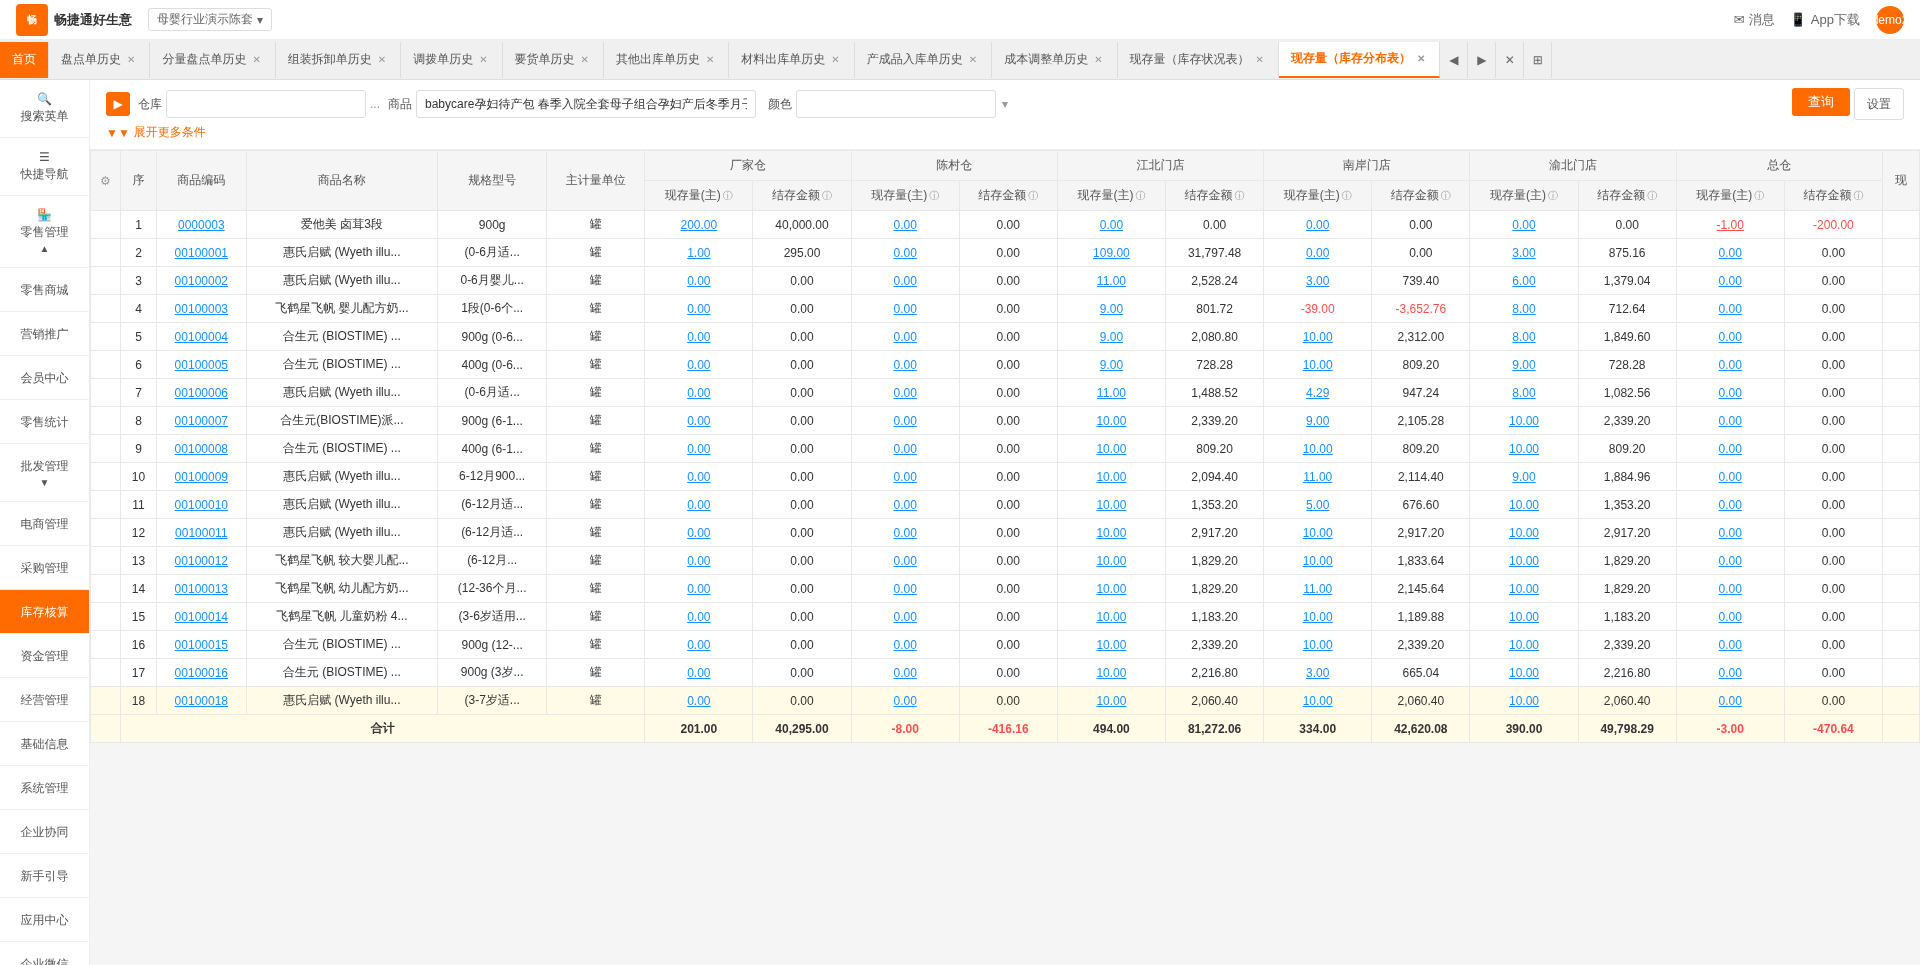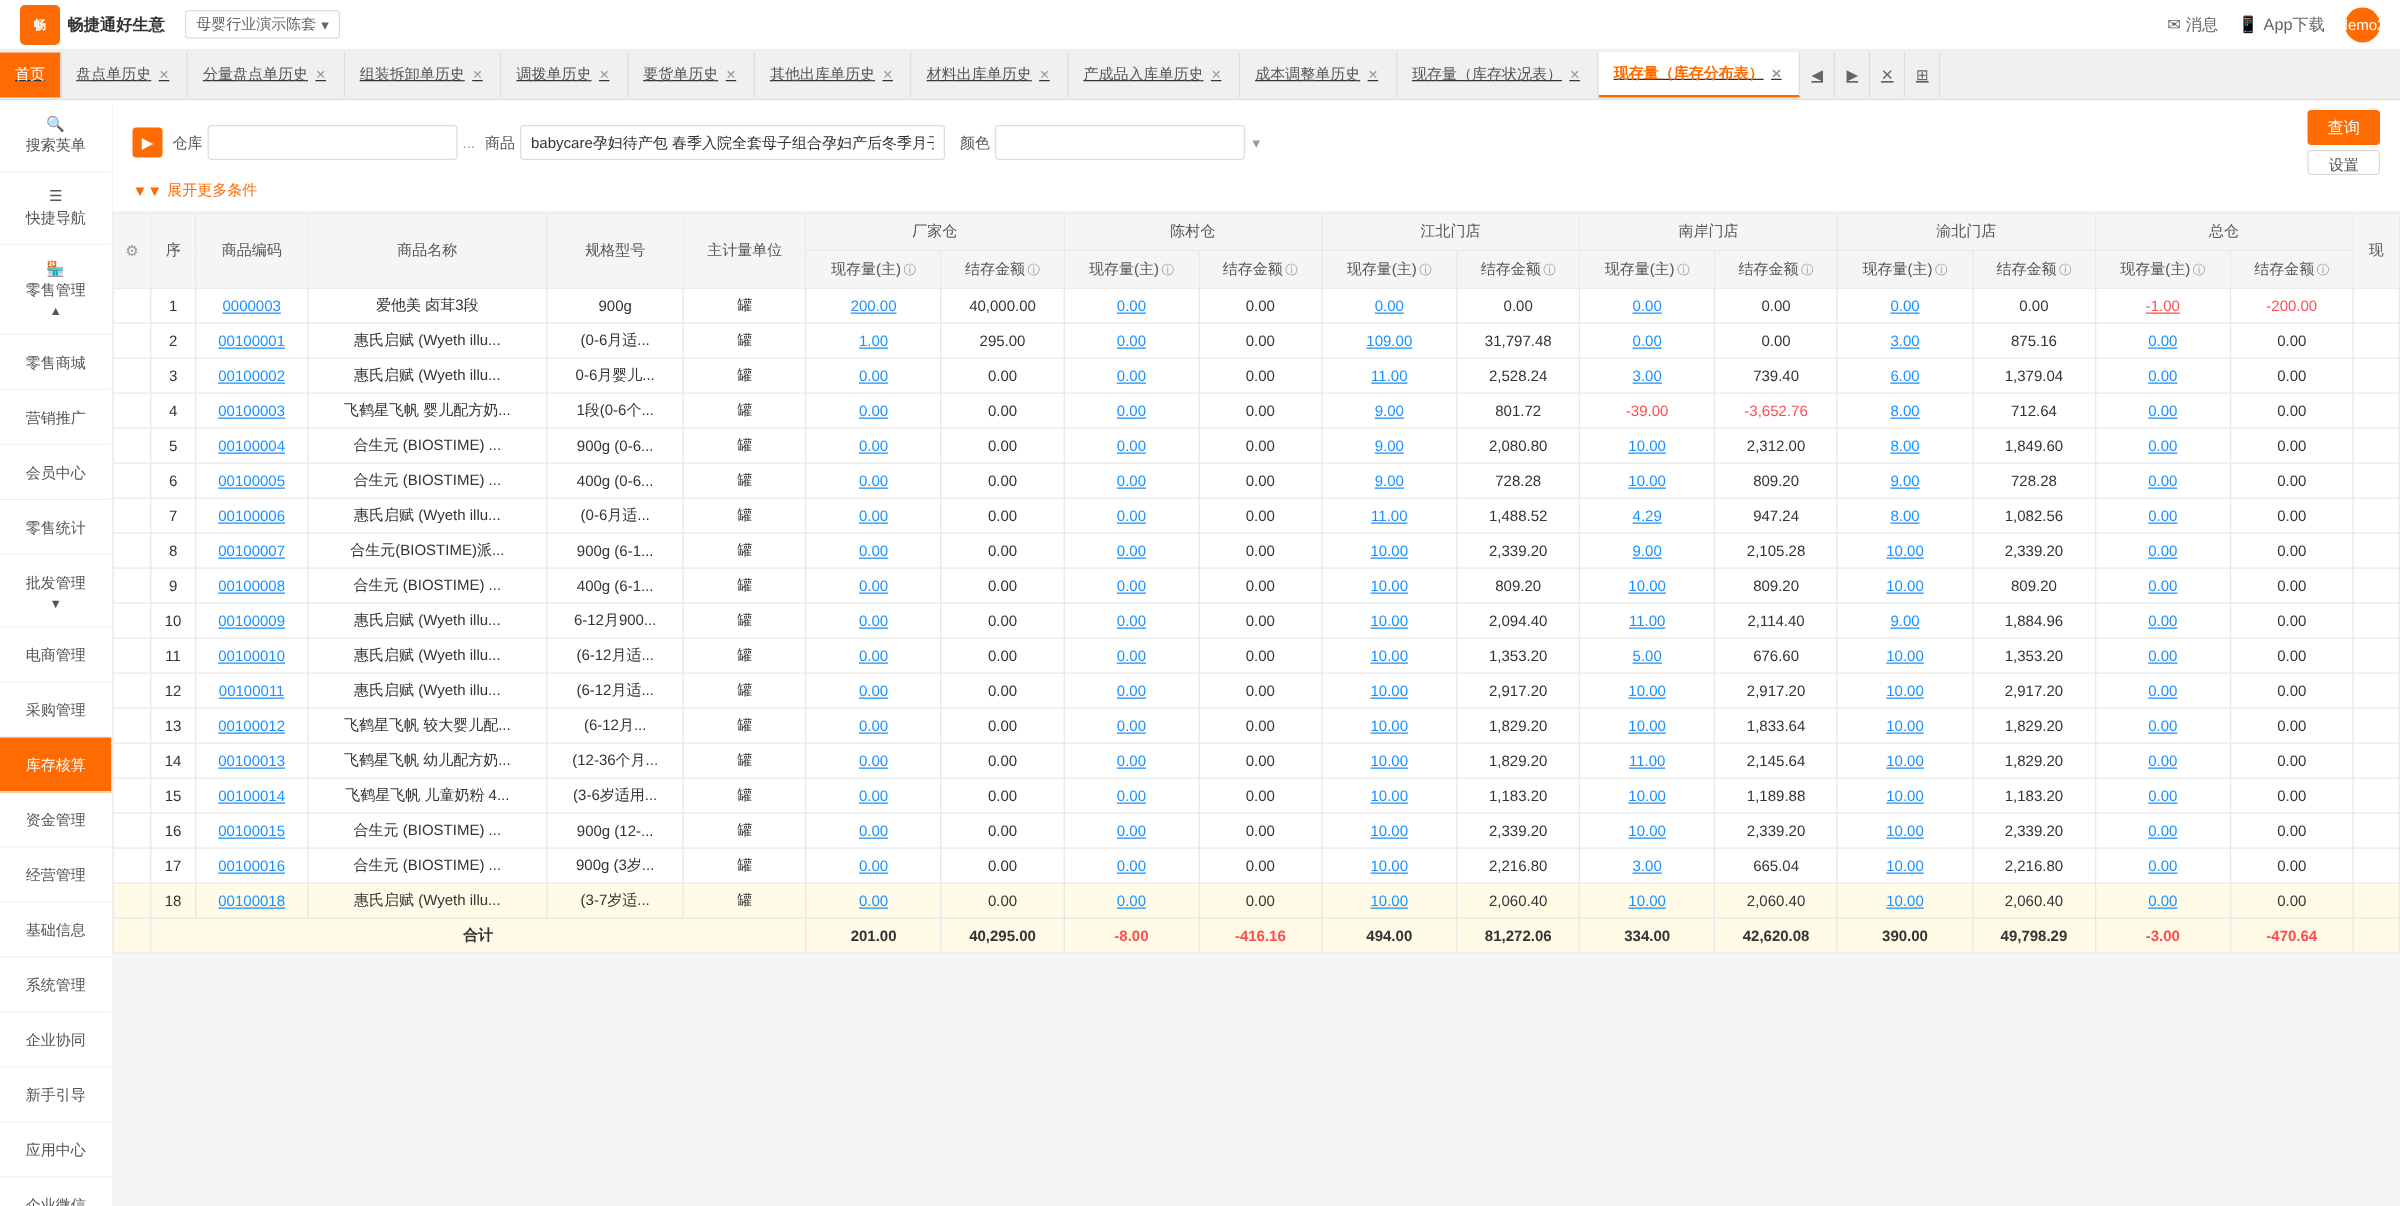--- a/index.html
+++ b/index.html
@@ -10,21 +10,21 @@
     .top-bar-left { display: flex; align-items: center; gap: 8px; }
     .brand-logo { display: flex; align-items: center; gap: 6px; }
     .brand-icon { width: 32px; height: 32px; background: #ff6b00; border-radius: 4px; display: flex; align-items: center; justify-content: center; color: white; font-size: 10px; font-weight: bold; }
     .brand-name { font-size: 13px; color: #333; font-weight: bold; }
     .industry-selector { display: flex; align-items: center; gap: 4px; font-size: 12px; color: #666; border: 1px solid #ddd; padding: 2px 8px; border-radius: 3px; cursor: pointer; margin-left: 8px; }
     .top-bar-right { display: flex; align-items: center; gap: 16px; font-size: 13px; color: #666; }
     .top-bar-right-item { display: flex; align-items: center; gap: 4px; cursor: pointer; }
     .avatar { width: 28px; height: 28px; border-radius: 50%; background: #ff6b00; display: flex; align-items: center; justify-content: center; color: white; font-size: 12px; }
 
     
-    .tab-bar { height: 40px; background: #f0f0f0; display: flex; align-items: center; border-bottom: 1px solid #ddd; overflow-x: auto; white-space: nowrap; text-decoration: underline; }
+    .tab-bar { height: 40px; background: #f0f0f0; display: flex; align-items: center; border-bottom: 1px solid #ddd; overflow-x: auto; white-space: nowrap; }
     .tab-item { display: inline-flex; align-items: center; gap: 4px; padding: 0 12px; height: 36px; font-size: 12px; cursor: pointer; border-right: 1px solid #ddd; color: #555; position: relative; flex-shrink: 0; }
     .tab-item.active { background: #fff; color: #ff6b00; font-weight: bold; border-bottom: 2px solid #ff6b00; }
     .tab-item.home { background: #ff6b00; color: white; }
     .tab-close { color: #999; font-size: 10px; padding: 0 2px; }
     .tab-nav-btn { width: 28px; height: 36px; display: flex; align-items: center; justify-content: center; border-right: 1px solid #ddd; cursor: pointer; color: #666; flex-shrink: 0; }
 
     
     .main-layout { display: flex; height: calc(965px - 40px - 36px); }
 
     
@@ -51,22 +51,22 @@
     .filter-row { display: flex; align-items: center; gap: 8px; flex-wrap: wrap; }
     .filter-arrow { width: 24px; height: 24px; background: #ff6b00; border-radius: 3px; display: flex; align-items: center; justify-content: center; color: white; cursor: pointer; flex-shrink: 0; }
     .filter-field { display: flex; align-items: center; gap: 4px; }
     .filter-label { font-size: 12px; color: #555; white-space: nowrap; }
     .filter-input { border: 1px solid #ddd; border-radius: 3px; padding: 3px 8px; font-size: 12px; color: #333; background: #fff; height: 28px; }
     .filter-input-wide { width: 200px; }
     .filter-input-product { width: 340px; color: #333; }
     .filter-ellipsis { color: #999; font-size: 12px; cursor: pointer; }
     .expand-btn { display: flex; align-items: center; gap: 4px; font-size: 12px; color: #ff6b00; cursor: pointer; margin-top: 4px; }
     .btn-query { background: #ff6b00; color: white; border: none; padding: 5px 16px; border-radius: 3px; cursor: pointer; font-size: 13px; height: 28px; }
-    .btn-setting { background: white; color: #555; border: 1px solid #ddd; padding: 3px 12px; border-radius: 3px; cursor: pointer; font-size: 12px; height: 20px; }
-    .filter-actions { display: flex; flex-direction: column; gap: 4px; margin-left: auto; justify-content: center; }
+    .btn-setting { background: white; color: #555; border: 1px solid #ddd; padding: 3px 12px; border-radius: 3px; cursor: pointer; font-size: 12px; height: 32px; }
+    .filter-actions { display: flex; flex-direction: row; gap: 4px; margin-left: auto; justify-content: center; }
 
     
     .table-area { flex: 1; overflow: auto; padding: 0 0 0 0; }
     .data-table { width: 100%; border-collapse: collapse; font-size: 12px; }
     .data-table th { background: #f5f5f5; border: 1px solid #e8e8e8; padding: 6px 8px; color: #555; font-weight: normal; white-space: nowrap; position: sticky; top: 0; z-index: 2; }
     .data-table td { border: 1px solid #e8e8e8; padding: 5px 8px; text-align: center; color: #333; white-space: nowrap; background: #fff; }
     .data-table tr.highlighted td { background: #fffbe6; }
     .data-table .num-link { color: #1890ff; text-decoration: underline; cursor: pointer; }
     .data-table .num-negative { color: #ff4d4f; }
     .data-table .row-summary td { background: #fffbe6; font-weight: bold; }

